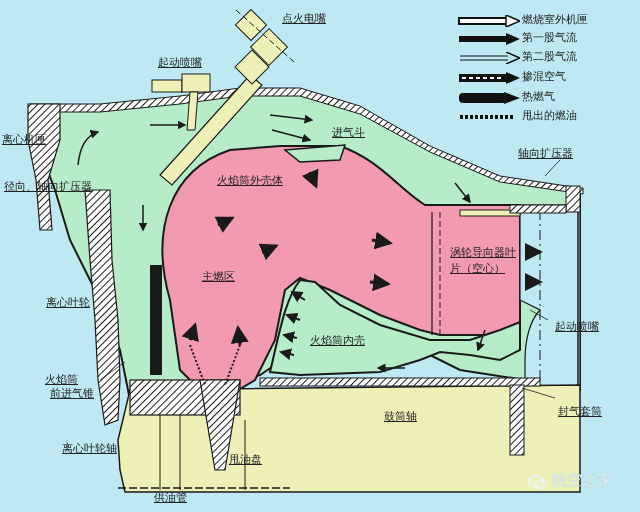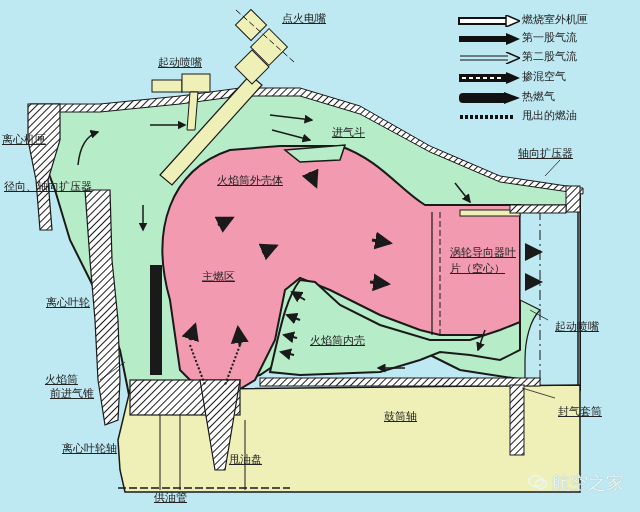--- a/index.html
+++ b/index.html
@@ -5,21 +5,21 @@
   html, body { margin:0; padding:0; }
   body { width:640px; height:512px; background:#bfe9f2; overflow:hidden; position:relative;
          font-family:"DejaVu Sans", sans-serif; }
   svg.diagram { position:absolute; left:0; top:0; }
   .lbl { position:absolute; font-size:11px; color:#222; white-space:nowrap; line-height:13px;text-decoration:underline; }
   .lbl.two { white-space:normal; text-align:right; }
   .legend { position:absolute; left:450px; top:8px; width:190px; }
   .legend-row { position:absolute; left:0; height:18px; width:190px; }
   .legend-row .arrow { position:absolute; left:8px; top:3px; width:62px; height:12px; }
   .legend-row .text { position:absolute; left:72px; top:0; font-size:11px; color:#222; white-space:nowrap; }
-  .watermark { position:absolute; left:528px; top:471px; font-size:18px; color:#e9f6f8;
+  .watermark { position:absolute; left:528px; top:471px; font-size:15px; color:#e9f6f8;
                text-shadow:0 0 1px #8aa; white-space:nowrap; }
   .wm-icon { position:absolute; left:528px; top:474px; width:20px; height:16px; }
 </style>
 </head>
 <body>
 
 <svg class="diagram" width="640" height="512" viewBox="0 0 640 512">
   <defs>
     <pattern id="hatch" width="5" height="5" patternUnits="userSpaceOnUse" patternTransform="rotate(45)">
       <rect width="5" height="5" fill="#ffffff"></rect>

